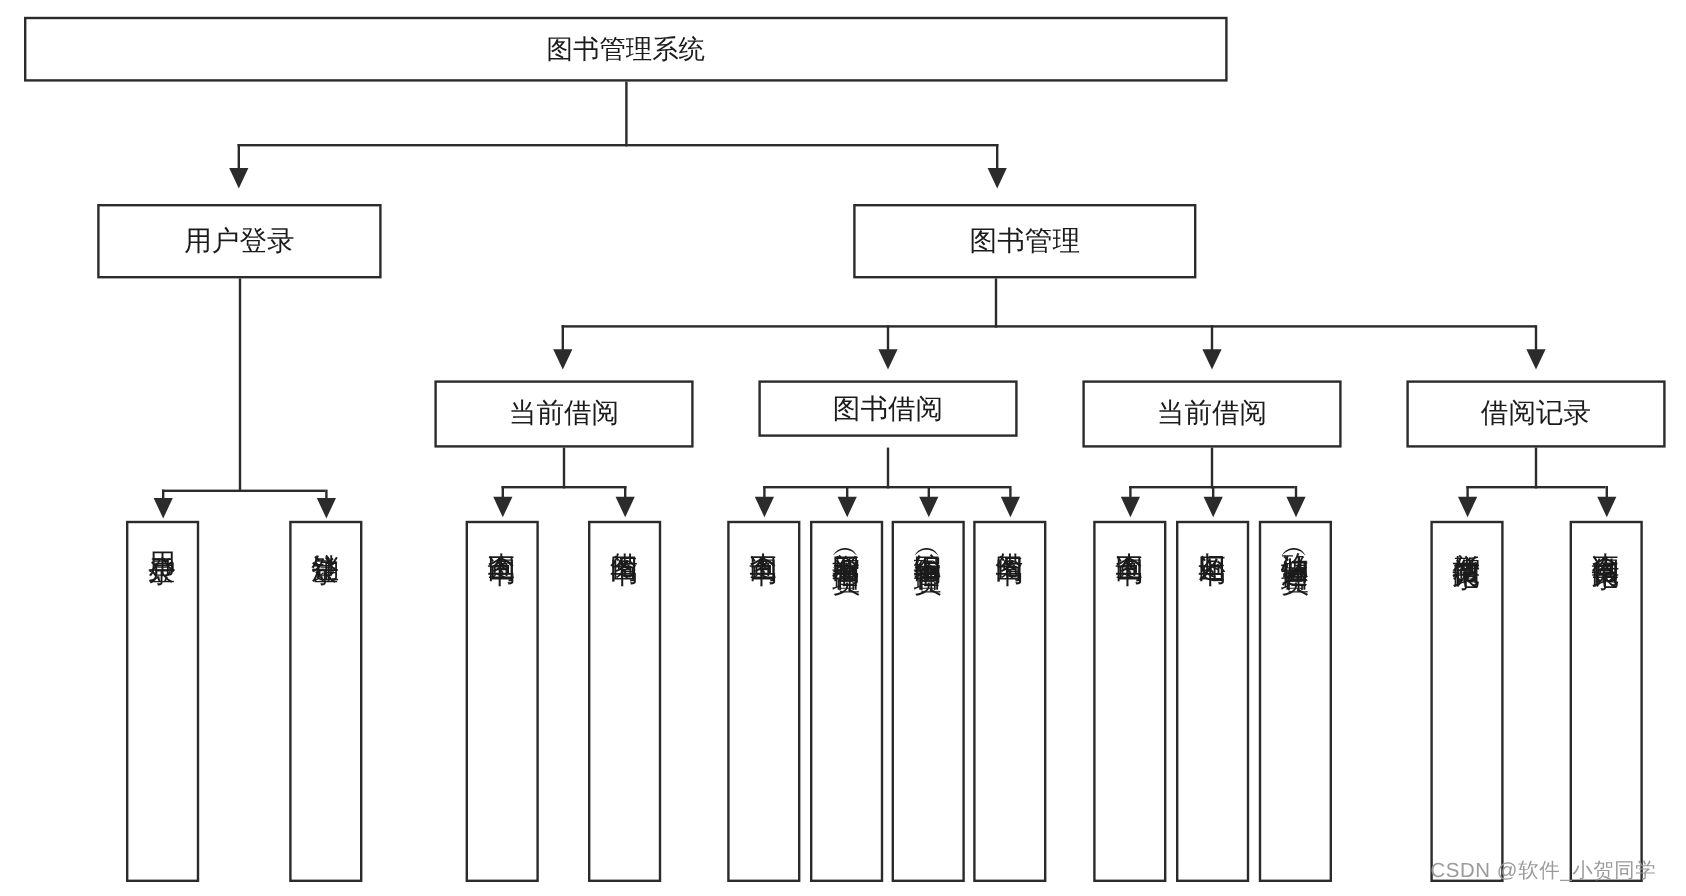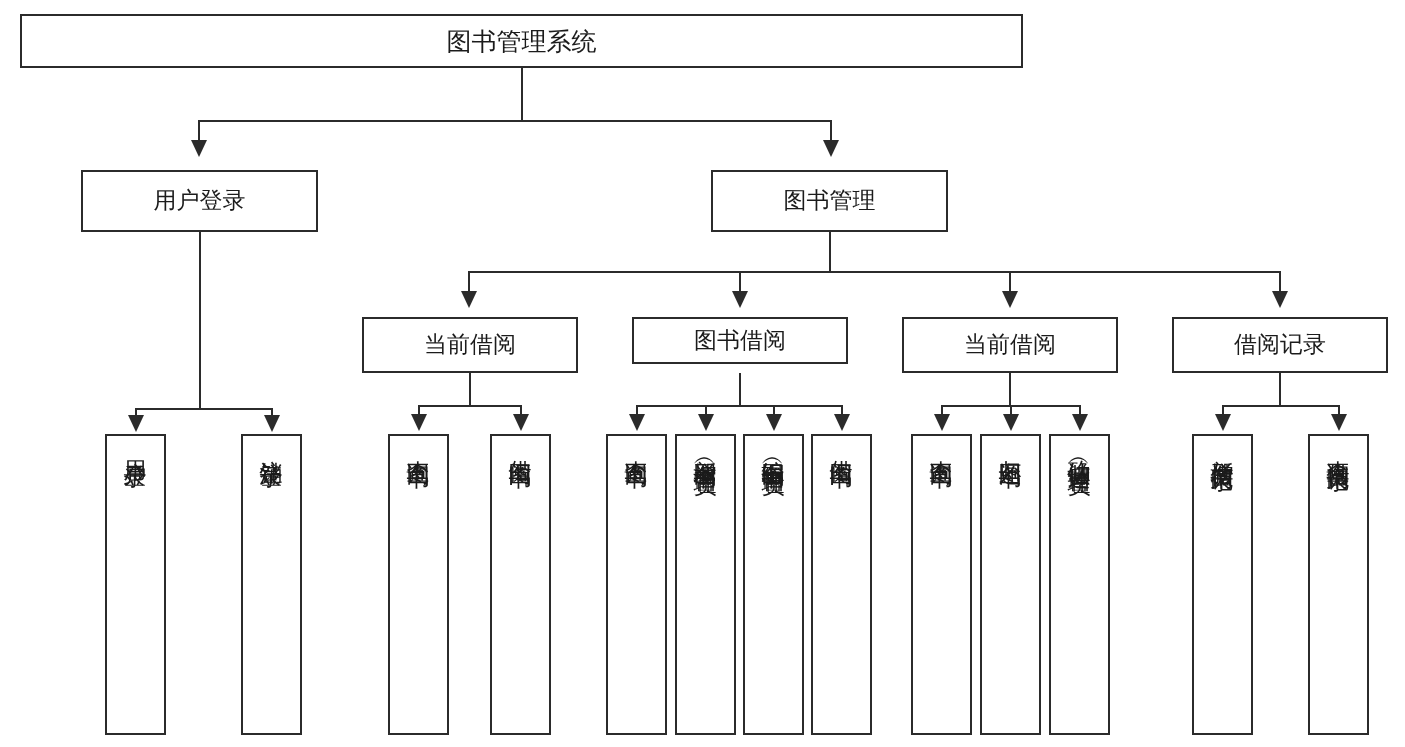--- a/index.html
+++ b/index.html
@@ -34,21 +34,21 @@
     display: block;
     line-height: 1.28;
     white-space: pre;
     color: #1b1b1b;
   }
 
   
   .node.root {
     border-width: 2px;
   }
-  .node.root .label { font-size: 25px; text-align: center; }
+  .node.root .label { font-size: 22px; text-align: center; }
 
   
   .node.h .label { font-size: 23px; }
 
   
   .node.leaf {
     align-items: flex-start;
     justify-content: center;
     padding-top: 6px;
   }
@@ -100,21 +100,21 @@
   <div class="hline" style="left:198px; top:120px; width:634px;"></div>
   <div class="vline" style="left:198px; top:120px; height:22px;"></div>
   <div class="arrow" style="left:191px; top:140px;"></div>
   <div class="vline" style="left:830px; top:120px; height:22px;"></div>
   <div class="arrow" style="left:823px; top:140px;"></div>
 
   <div class="node h" style="left:81px; top:170px; width:237px; height:62px;">
     <span class="label">用户登录</span>
   </div>
 
-  <div class="node h" style="left:711px; top:170px; width:237px; height:62px;">
+  <div class="node h" style="left:711px; top:170px; width:286px; height:62px;">
     <span class="label">图书管理</span>
   </div>
 
   <div class="vline" style="left:199px; top:232px; height:178px;"></div>
   <div class="hline" style="left:135px; top:408px; width:136px;"></div>
   <div class="vline" style="left:135px; top:408px; height:10px;"></div>
   <div class="arrow" style="left:128px; top:415px;"></div>
   <div class="vline" style="left:271px; top:408px; height:10px;"></div>
   <div class="arrow" style="left:264px; top:415px;"></div>
 
@@ -213,14 +213,15 @@
     <span class="label">确认归还（管理员）</span>
   </div>
 
   <div class="node leaf" style="left:1192px; top:434px; width:61px; height:301px;">
     <span class="label">新增借阅记录</span>
   </div>
   <div class="node leaf" style="left:1308px; top:434px; width:61px; height:301px;">
     <span class="label">查询借阅记录</span>
   </div>
 
+  <div id="watermark" style="left:1192px; top:714px;">CSDN @软件_小贺同学</div>
 
 </div>
 
 </body></html>

